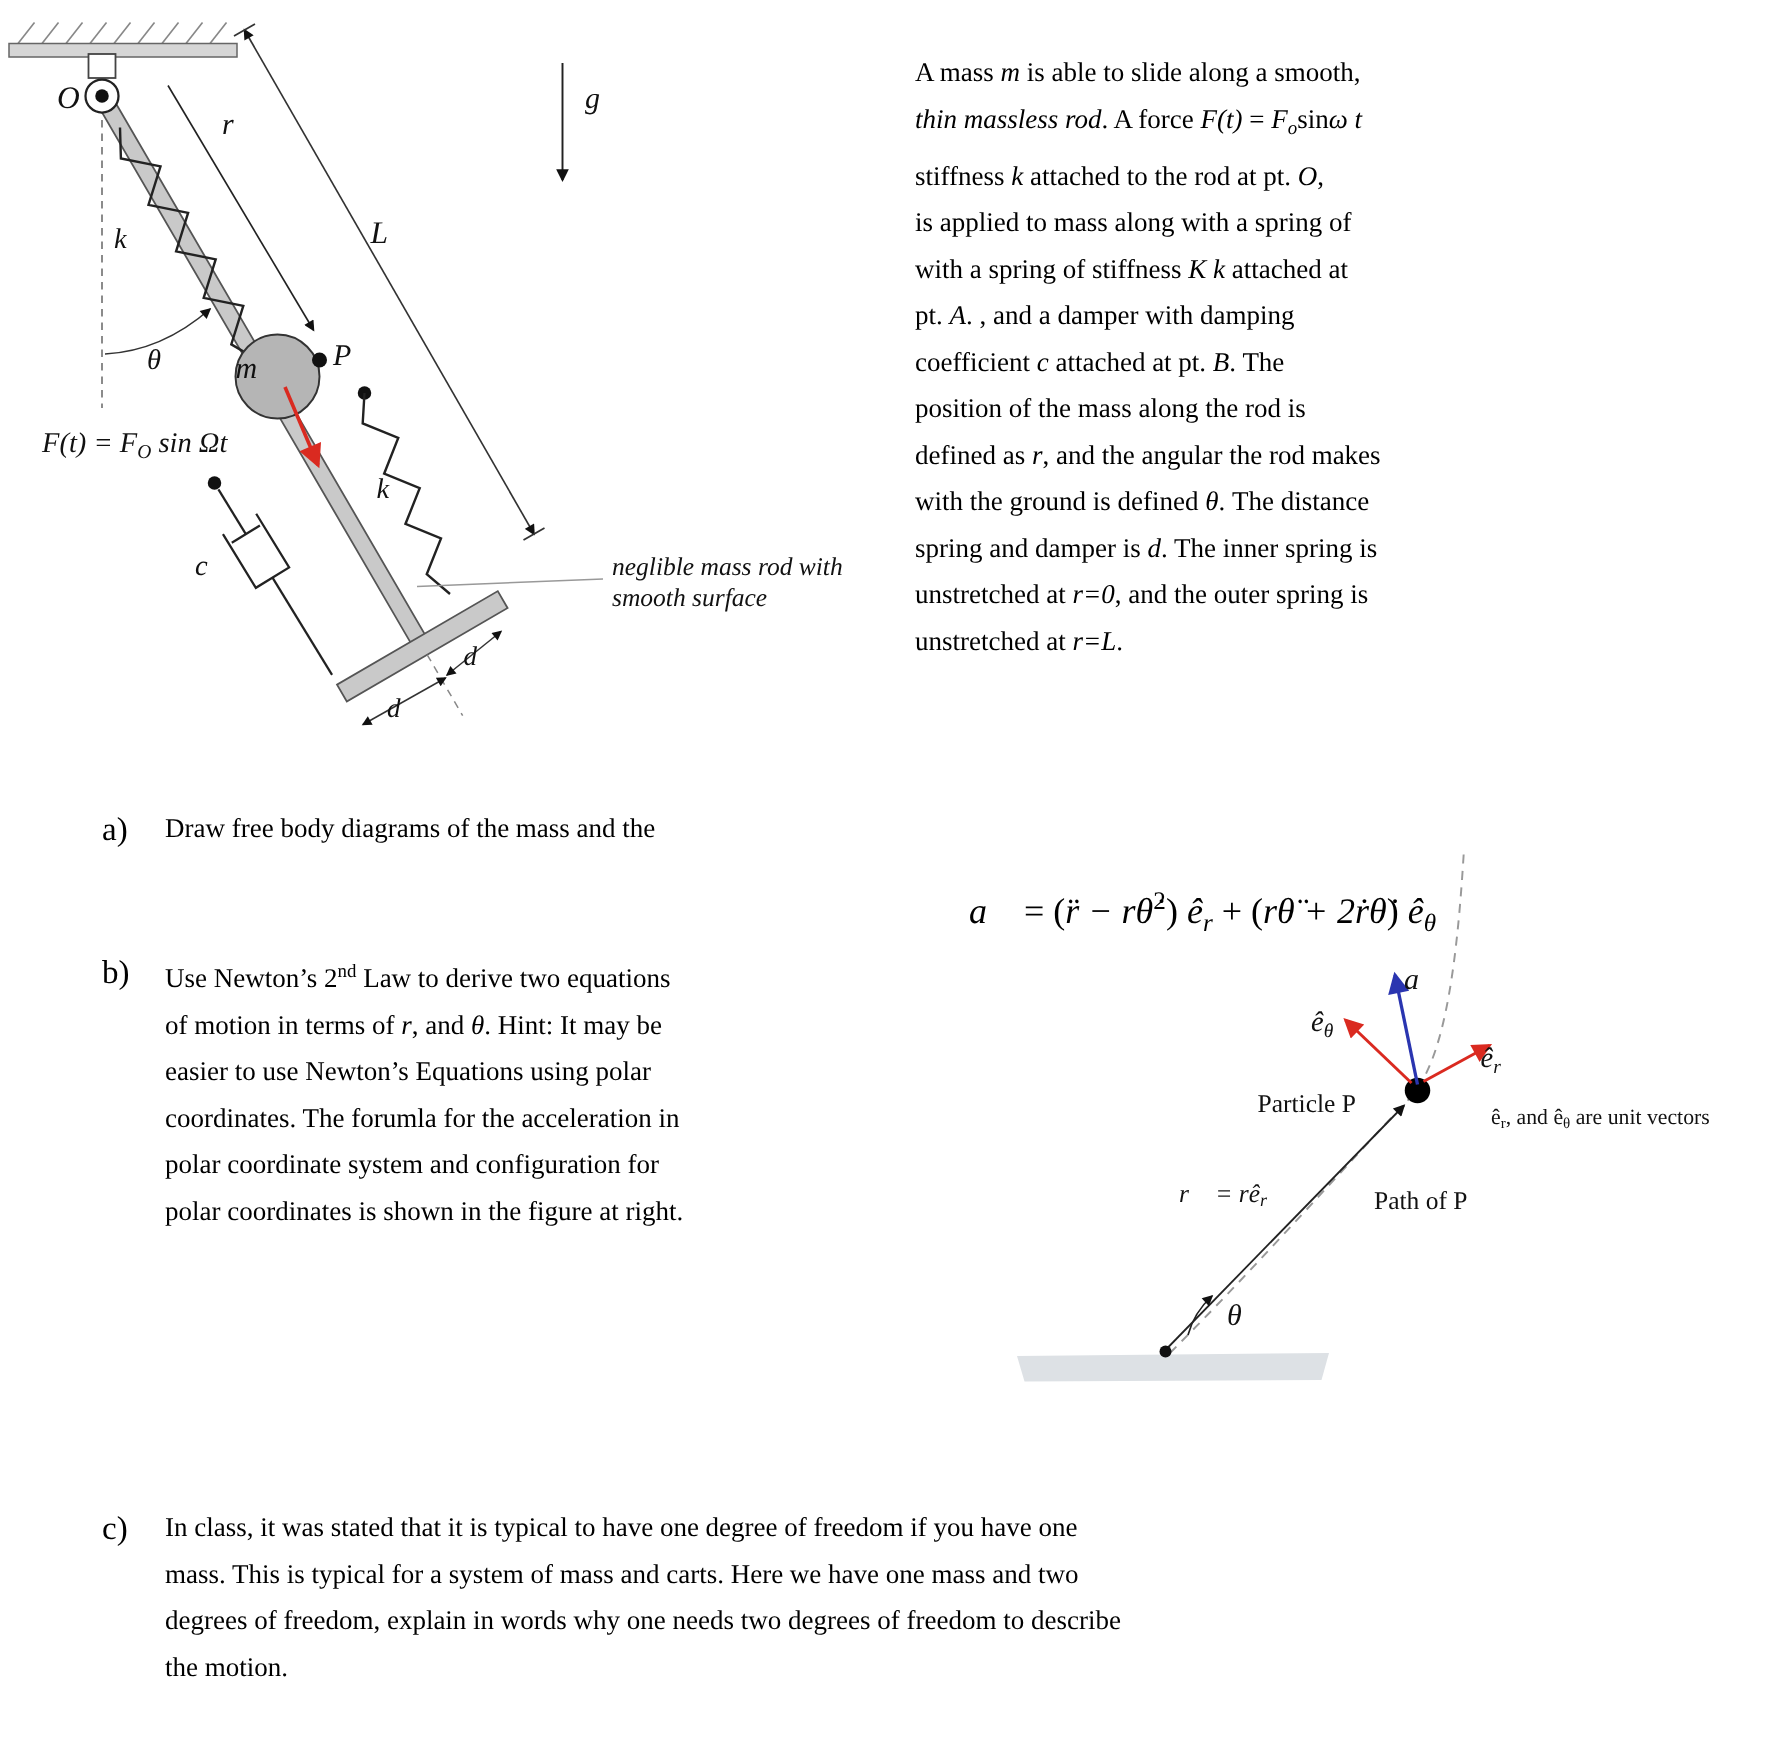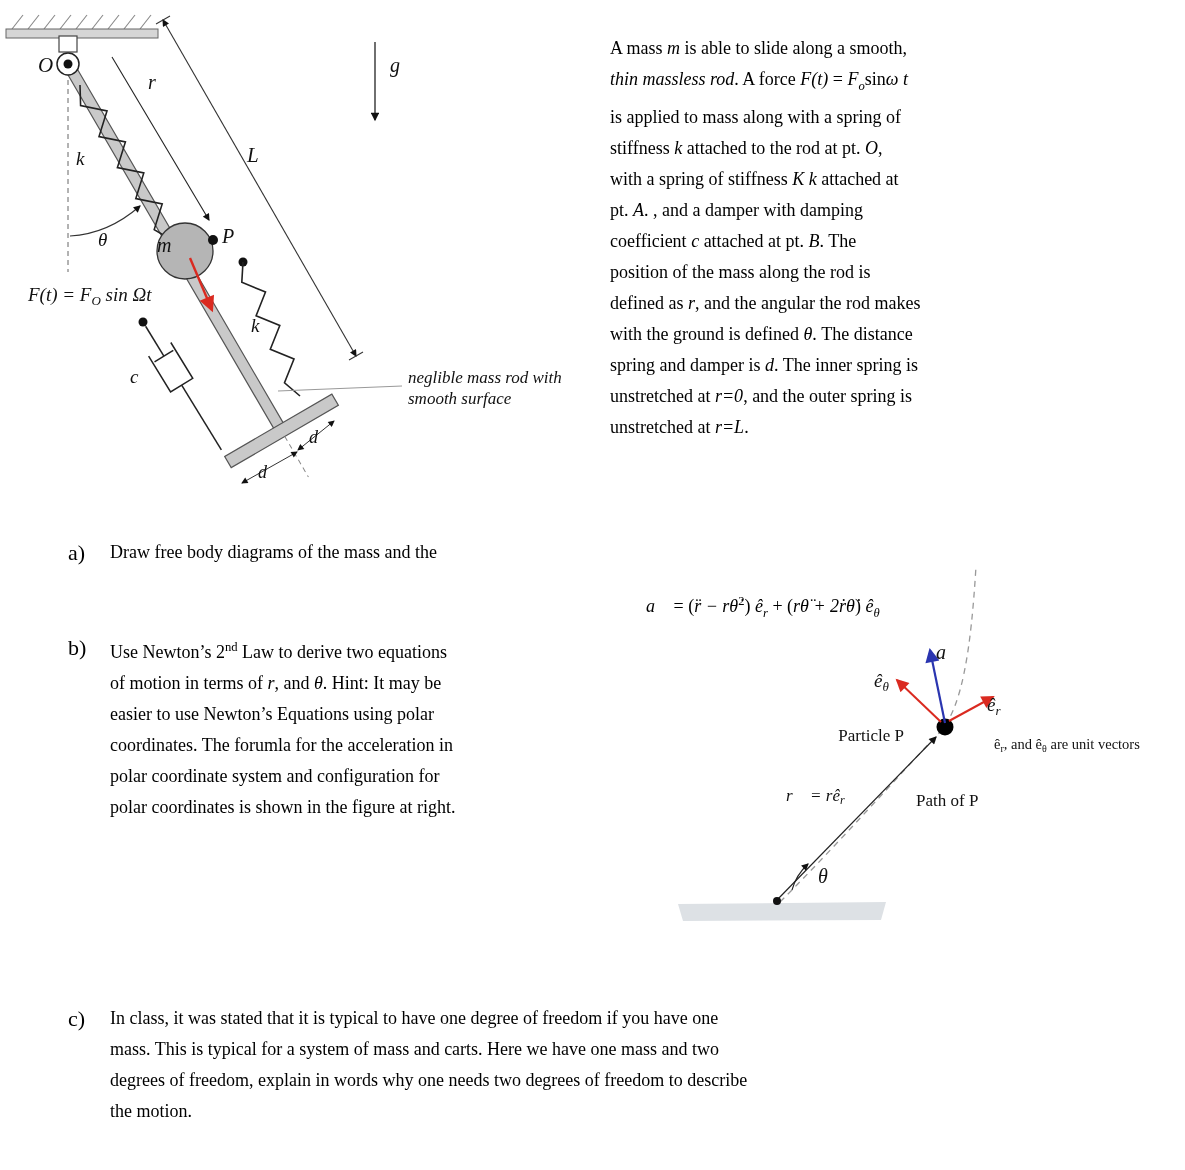--- a/index.html
+++ b/index.html
@@ -7,21 +7,21 @@
   body { font-family:"Liberation Serif","DejaVu Serif",serif; color:#000; }
   .page { position:relative; width:1185px; height:1170px; background:#fff; overflow:hidden; }
   .abs { position:absolute; }
   .tline { font-size:18px; line-height:31px; white-space:nowrap; }
   .it { font-style:italic; }
   .sb { vertical-align:sub; font-size:70%; }
   .sp { vertical-align:super; font-size:70%; }
   .part { }
   .part-label { position:absolute; left:0; top:0; font-size:22px; line-height:31px; }
   .part-body { padding-left:42px; }
-  .equation { font-size:18px; line-height:30px; white-space:nowrap; }
+  .equation { font-size:24px; line-height:30px; white-space:nowrap; }
   svg text { font-family:"Liberation Serif","DejaVu Serif",serif; fill:#111; }
   .svgit { font-style:italic; }
 </style>
 </head>
 <body>
 
 <div class="page">
 
   <svg class="abs" style="left:0;top:0" width="600" height="500" viewBox="0 0 600 500">
     <defs>
@@ -104,22 +104,22 @@
     <text x="309" y="443" class="svgit" font-size="18">d</text>
     <text x="258" y="478" class="svgit" font-size="18">d</text>
     <text x="28" y="301" class="svgit" font-size="19" fill="#da2a20"><tspan>F(t) = F</tspan><tspan dy="4" font-size="13">O</tspan><tspan dy="-4" font-size="19"> sin Ωt</tspan></text>
     <text x="408" y="383" class="svgit" font-size="17">neglible mass rod with</text>
     <text x="408" y="404" class="svgit" font-size="17">smooth surface</text>
   </svg>
 
   <div class="abs" style="left:610px;top:33px">
     <div class="tline"><span>A mass </span><span class="it">m</span><span> is able to slide along a smooth,</span></div>
     <div class="tline"><span class="it">thin massless rod</span><span>. A force </span><span class="it">F(t)</span><span> = </span><span class="it">F</span><span class="it sb">o</span><span>sin</span><span class="it">ω t</span></div>
+    <div class="tline"><span>stiffness </span><span class="it">k</span><span> attached  to the rod at pt. </span><span class="it">O</span><span>,</span></div>
     <div class="tline"><span>is applied to mass along with a spring of</span></div>
-    <div class="tline"><span>stiffness </span><span class="it">k</span><span> attached  to the rod at pt. </span><span class="it">O</span><span>,</span></div>
     <div class="tline"><span>with a  spring of stiffness </span><span class="it">K k</span><span> attached at</span></div>
     <div class="tline"><span>pt. </span><span class="it">A</span><span>. , and a damper with damping</span></div>
     <div class="tline"><span>coefficient </span><span class="it">c</span><span> attached at pt. </span><span class="it">B</span><span>.  The</span></div>
     <div class="tline"><span>position of the mass along the rod is</span></div>
     <div class="tline"><span>defined as </span><span class="it">r</span><span>, and the angular the rod makes</span></div>
     <div class="tline"><span>with the ground is defined </span><span class="it">θ</span><span>. The distance</span></div>
     <div class="tline"><span>spring and damper is </span><span class="it">d</span><span>. The inner spring is</span></div>
     <div class="tline"><span>unstretched at </span><span class="it">r=0</span><span>, and the outer spring is</span></div>
     <div class="tline"><span>unstretched at </span><span class="it">r=L</span><span>.</span></div>
   </div>

